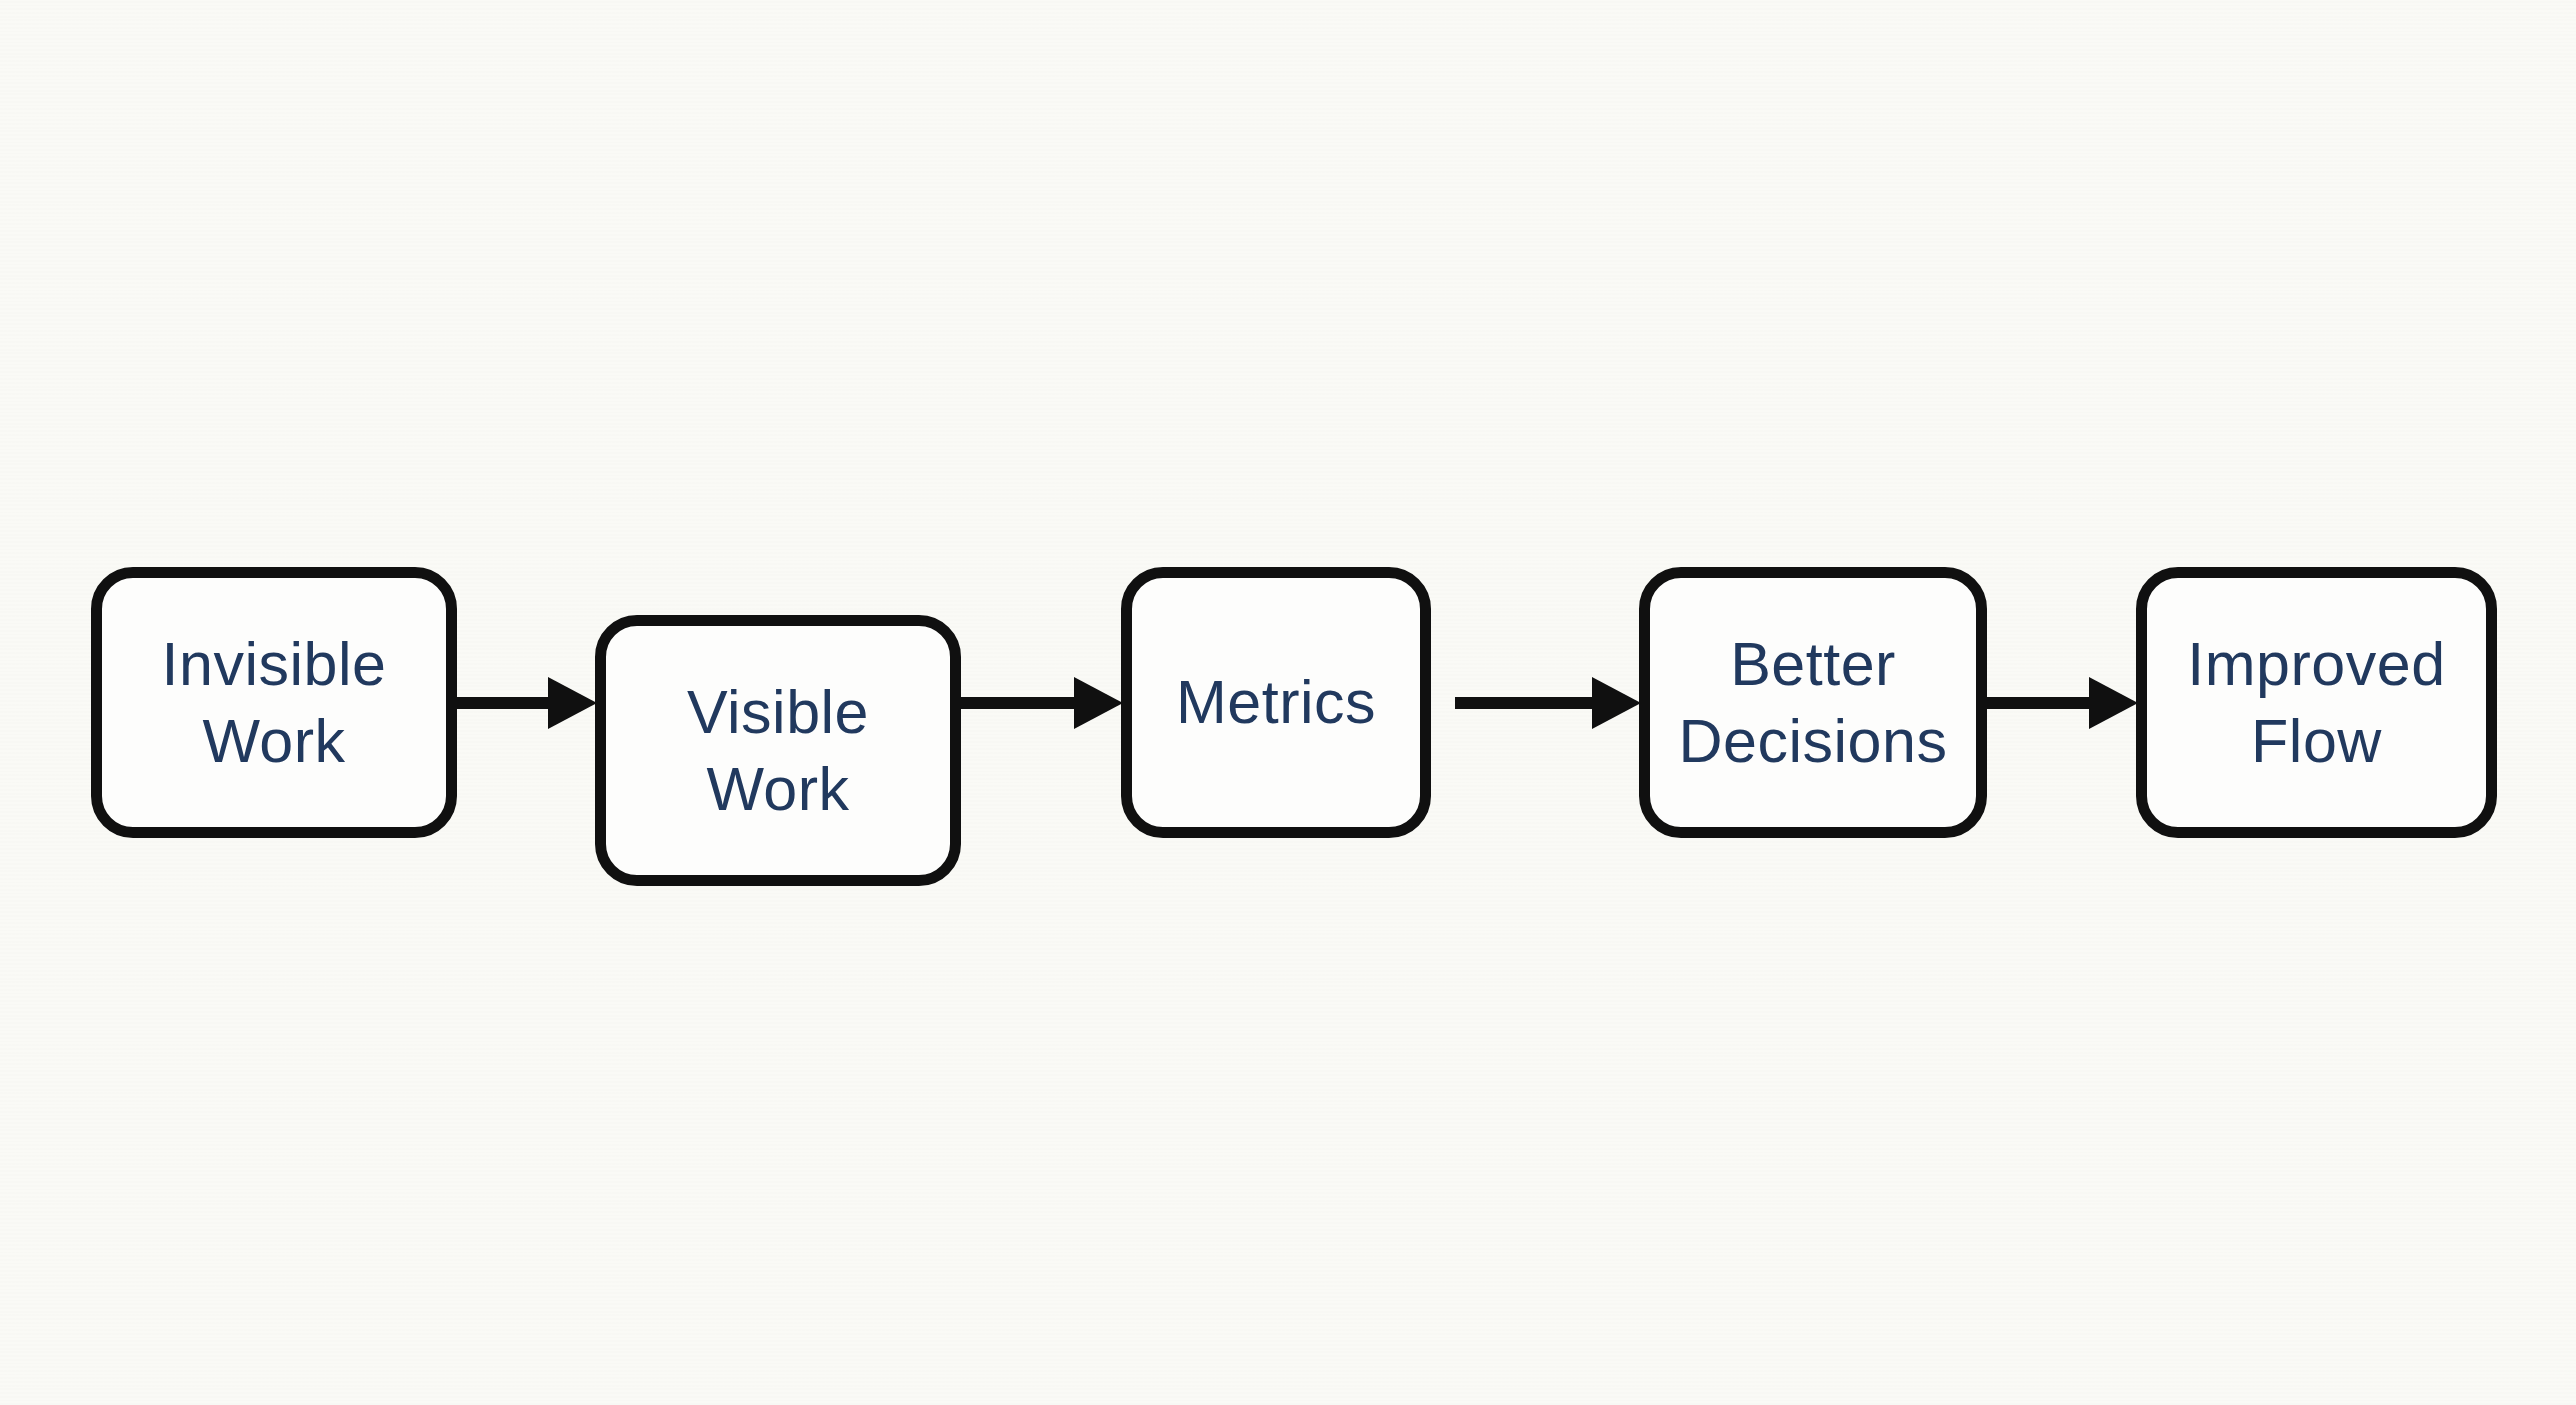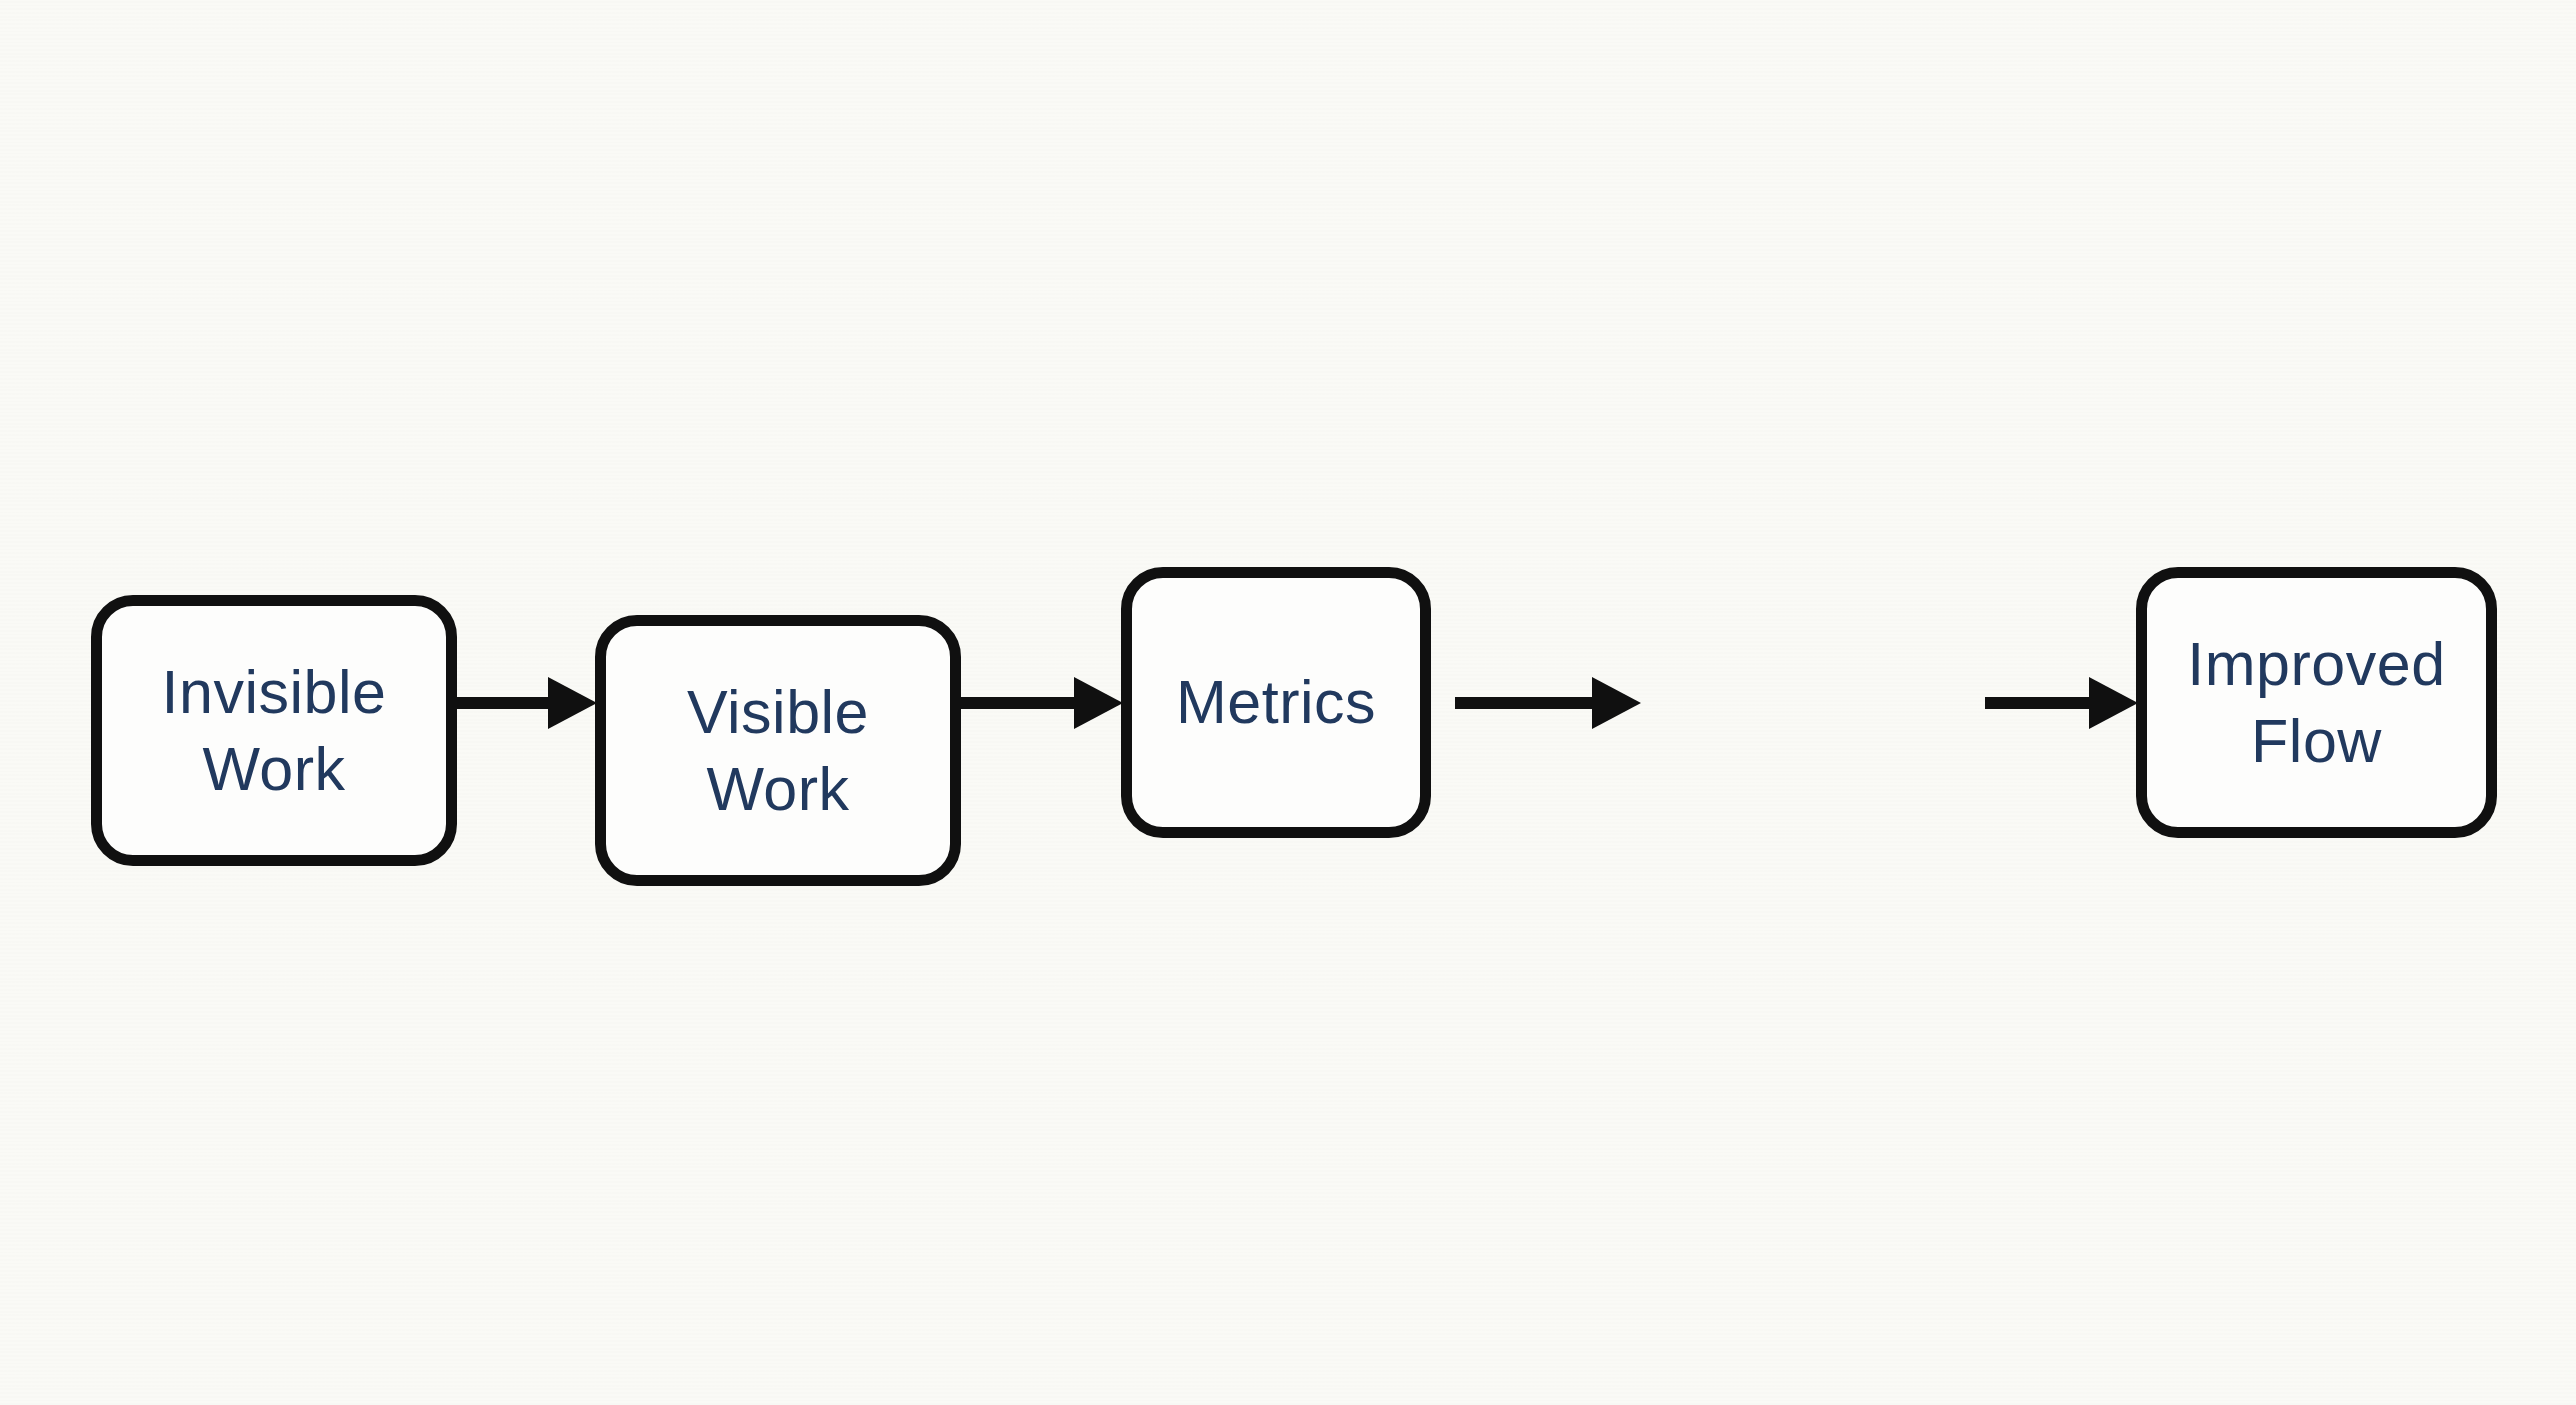--- a/index.html
+++ b/index.html
@@ -37,21 +37,21 @@
     justify-content: center;
   }
   .node-label {
     color: var(--node-text);
     font-size: 61px;
     line-height: 1.25;
     text-align: center;
     white-space: pre-line;
     letter-spacing: 0.5px;
   }
-  .n1 { left: 91px;  width: 366px; margin-top: 28px; }
+  .n1 { left: 91px;  width: 366px; }
   .n2 { left: 595px;  width: 366px; margin-top: 48px; }
   .n3 { left: 1121px; width: 310px; }
   .n4 { left: 1639px; width: 348px; }
   .n5 { left: 2136px; width: 361px; }
 
   .arrow {
     position: absolute;
     top: 676px;
     height: 53px;
     display: flex;
@@ -102,20 +102,24 @@
 
   <div class="node n3">
     <span class="node-label">Metrics</span>
   </div>
 
   <div class="arrow a3">
     <span class="shaft"></span>
     <span class="head"></span>
   </div>
 
+  <div class="node n4">
+    <span class="node-label">Better
+Decisions</span>
+  </div>
 
   <div class="arrow a4">
     <span class="shaft"></span>
     <span class="head"></span>
   </div>
 
   <div class="node n5">
     <span class="node-label">Improved
 Flow</span>
   </div>

